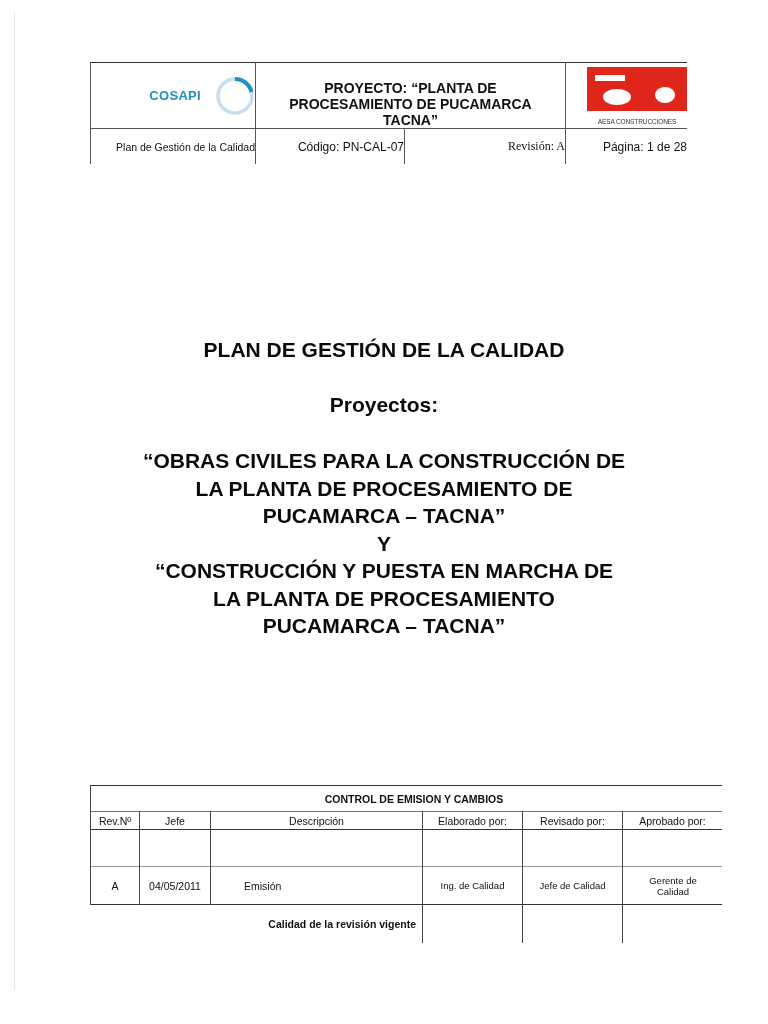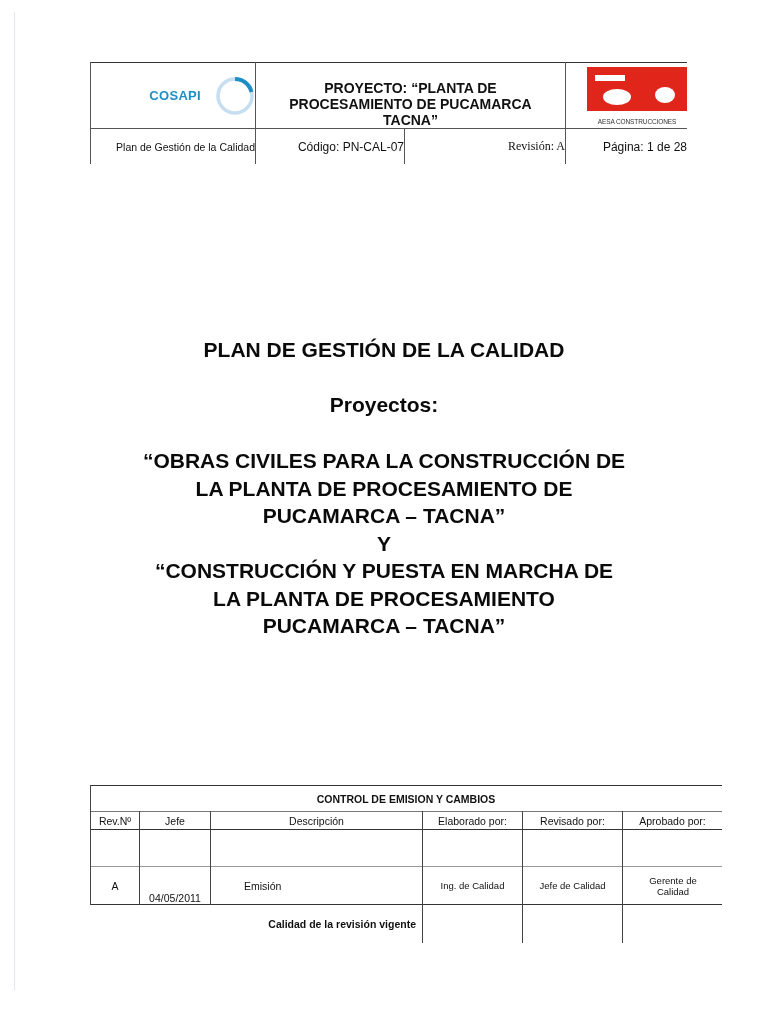--- a/index.html
+++ b/index.html
@@ -31,21 +31,21 @@
   .title-block { position: absolute; left: 40px; width: 688px; text-align: center; font-weight: bold; color: #0a0a0a; }
   .t-main { top: 338px; font-size: 21px; }
   .t-proj { top: 393px; font-size: 21px; }
   .t-lines { top: 447px; font-size: 21px; line-height: 27.5px; }
 
   
   .ctl { position: absolute; left: 90px; top: 785px; width: 632px; height: 158px; }
   .ctl .hl { position: absolute; left: 0; height: 1px; background: #333; }
   .ctl .vl { position: absolute; width: 1px; background: #444; }
   .ctl .cell { position: absolute; display: flex; align-items: center; justify-content: center; text-align: center; font-size: 10.5px; color: #111; }
-  .ctl .ctl-title { font-weight: bold; font-size: 10.5px; }
+  .ctl .ctl-title { font-weight: bold; font-size: 10.5px; margin-left: 8px; }
   .ctl .left { justify-content: flex-start; padding-left: 4px; }
   .ctl .sm { font-size: 9.5px; line-height: 11px; }
   .ctl .firmas { font-weight: bold; font-size: 10.5px; justify-content: flex-end; padding-right: 6px; }
 </style>
 </head>
 <body>
 
 <div class="page-edge"></div>
 
 <div class="hdr">
@@ -125,21 +125,21 @@
   <div class="cell" style="left:1px;top:27px;width:48px;height:17px;">Rev.Nº</div>
   <div class="cell" style="left:50px;top:27px;width:70px;height:17px;">Jefe</div>
   <div class="cell" style="left:121px;top:27px;width:211px;height:17px;">Descripción</div>
   <div class="cell" style="left:333px;top:27px;width:99px;height:17px;">Elaborado por:</div>
   <div class="cell" style="left:433px;top:27px;width:99px;height:17px;">Revisado por:</div>
   <div class="cell" style="left:533px;top:27px;width:99px;height:17px;">Aprobado por:</div>
 
   <div style="position:absolute;left:0;top:45px;width:632px;height:36px;"></div>
 
   <div class="cell" style="left:1px;top:82px;width:48px;height:37px;">A</div>
-  <div class="cell" style="left:50px;top:94px;width:70px;height:37px;">04/05/2011</div>
+  <div class="cell" style="left:50px;top:82px;width:70px;height:37px;">04/05/2011</div>
   <div class="cell left" style="left:121px;top:82px;width:207px;height:37px;margin-left:29px;">Emisión</div>
   <div class="cell sm" style="left:333px;top:82px;width:99px;height:37px;">Ing. de Calidad</div>
   <div class="cell sm" style="left:433px;top:82px;width:99px;height:37px;">Jefe de Calidad</div>
   <div class="cell sm" style="left:553px;top:82px;width:60px;height:37px;">Gerente de Calidad</div>
 
   <div class="cell firmas" style="left:0;top:120px;width:326px;height:38px;">Calidad de la revisión vigente</div>
   <div style="position:absolute;left:333px;top:120px;width:99px;height:38px;"></div>
   <div style="position:absolute;left:433px;top:120px;width:99px;height:38px;"></div>
   <div style="position:absolute;left:533px;top:120px;width:99px;height:38px;"></div>
 </div>

